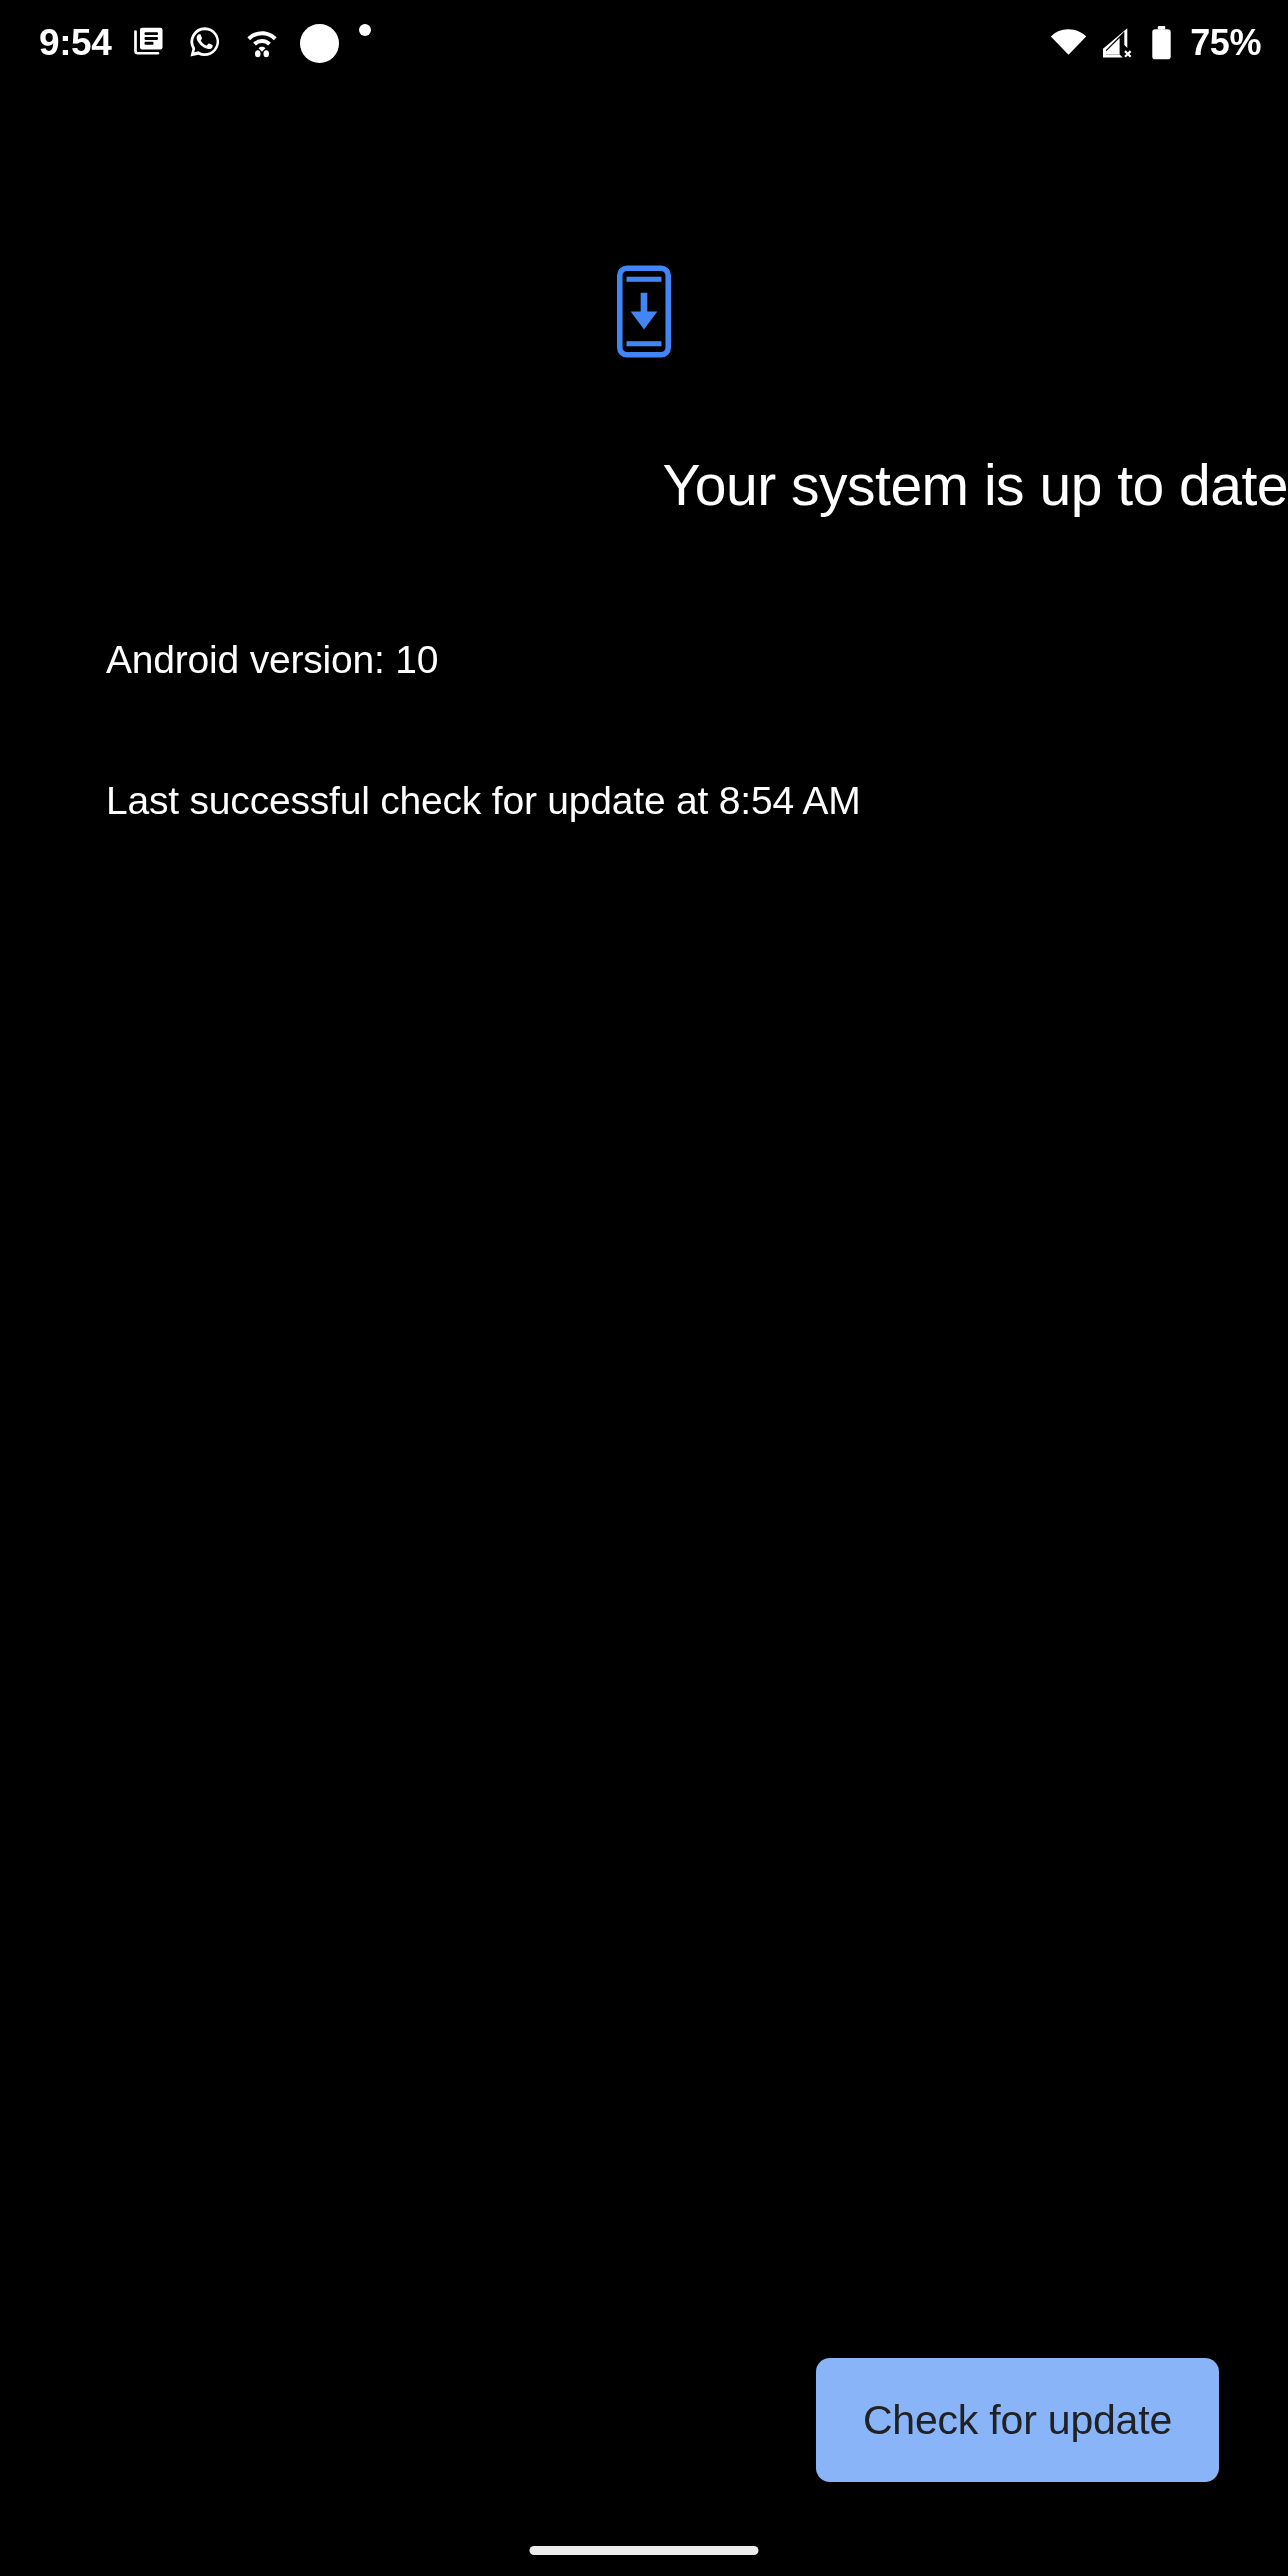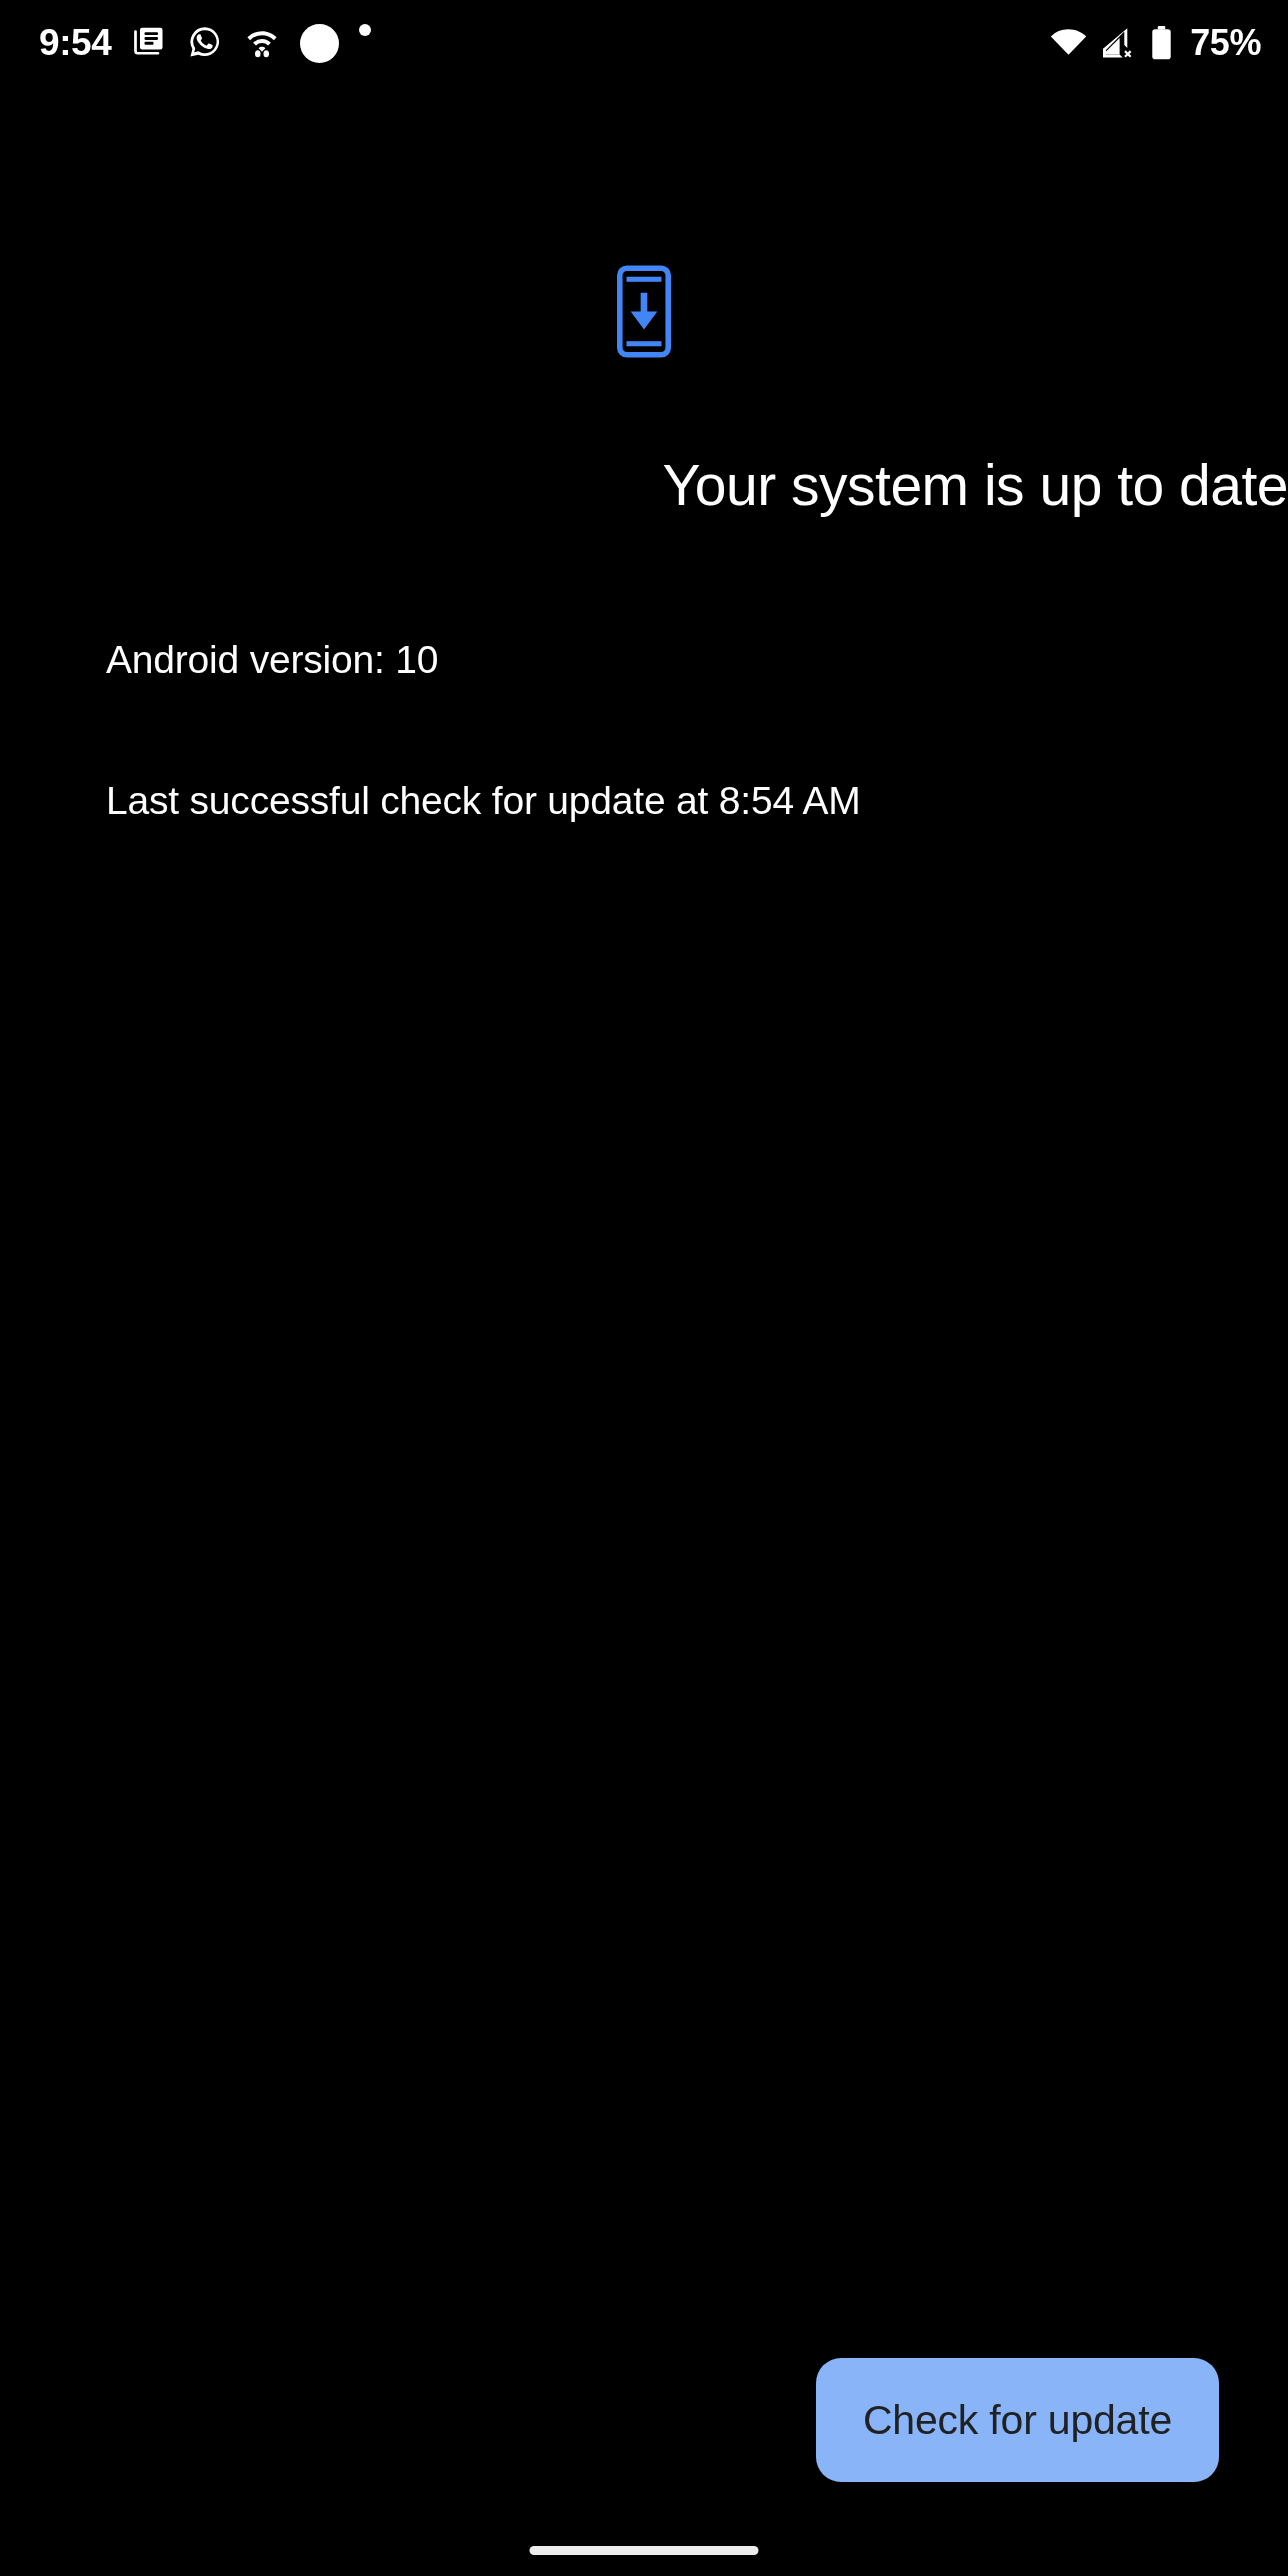--- a/index.html
+++ b/index.html
@@ -92,21 +92,21 @@
     position:absolute;
     left:0; right:0;
     top:2358px;
     display:flex; justify-content:flex-end;
     padding-right:69px;
   }
   .check-button {
     background:#8ab4f8;
     color:#202124;
     border:none;
-    border-radius:25px;
+    border-radius:14px;
     height:124px;
     padding:0 47px;
     font-family:"Liberation Sans", sans-serif;
     font-size:41px;
     font-weight:400;
     letter-spacing:-0.2px;
     cursor:pointer;
     white-space:nowrap;
     line-height:124px;
   }

